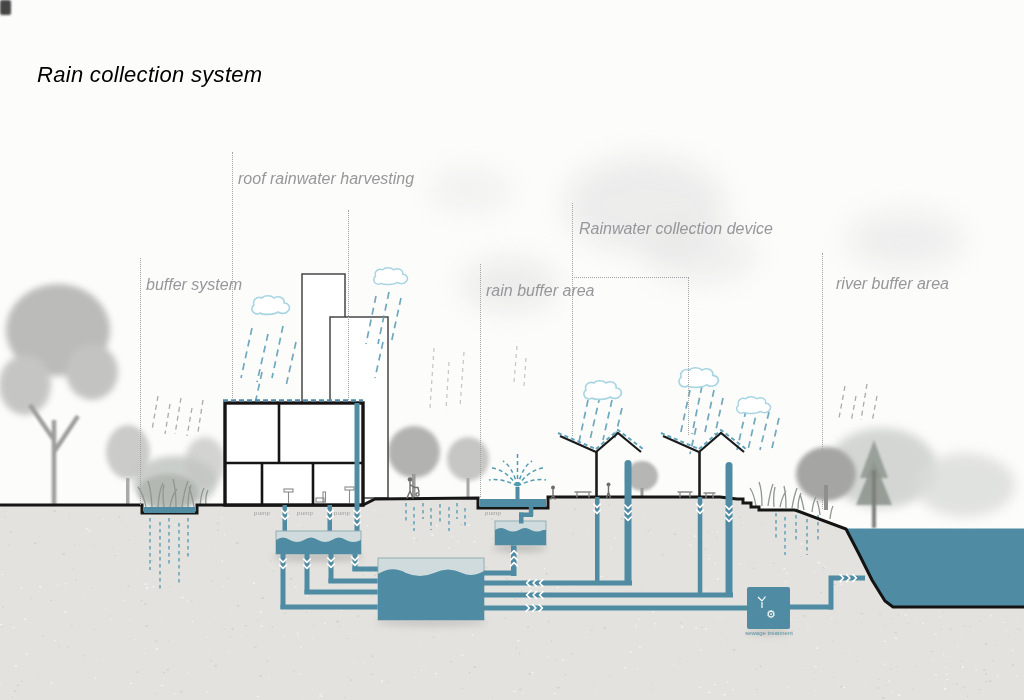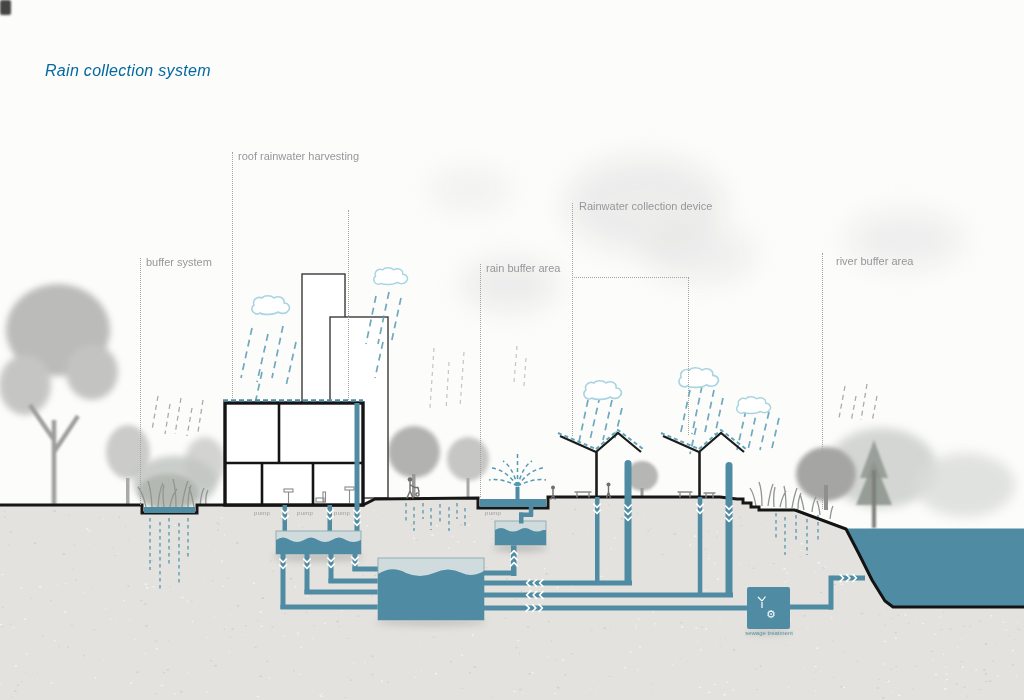--- a/index.html
+++ b/index.html
@@ -1,21 +1,21 @@
 <!DOCTYPE html>
 <html><head>
 <meta charset="utf-8">
 <style>
   html,body{margin:0;padding:0;background:#ffffff;}
   #canvas{position:relative;width:1024px;height:700px;background:#fcfcfb;overflow:hidden;
           font-family:"Liberation Sans",sans-serif;}
   #drawing{position:absolute;left:0;top:0;}
-  .lbl{position:absolute;font-size:11px;color:#97979b;white-space:nowrap;line-height:13px;}
+  .lbl{position:absolute;font-style:italic;font-size:16px;color:#97979b;white-space:nowrap;line-height:13px;margin-top:22px;}
   .lbl.spread{letter-spacing:1.8px;}
-  .title{position:absolute;left:45px;top:62px;font-style:italic;font-size:16px;color:#0369a1;letter-spacing:.3px;}
+  .title{position:absolute;left:37px;top:62px;font-style:italic;font-size:22px;color:#000000;letter-spacing:.3px;}
   .leader{position:absolute;width:0;border-left:1.6px dotted #a3a3a3;}
   .leader-h{position:absolute;height:0;border-top:1.6px dotted #a3a3a3;}
   .pump{position:absolute;font-size:6px;color:#9a9a9a;letter-spacing:.3px;}
   .sewage-lbl{position:absolute;left:743px;top:630px;width:52px;text-align:center;font-size:6px;color:#5a93a3;}
 </style>
 </head>
 <body>
 
 <div id="canvas">
 

